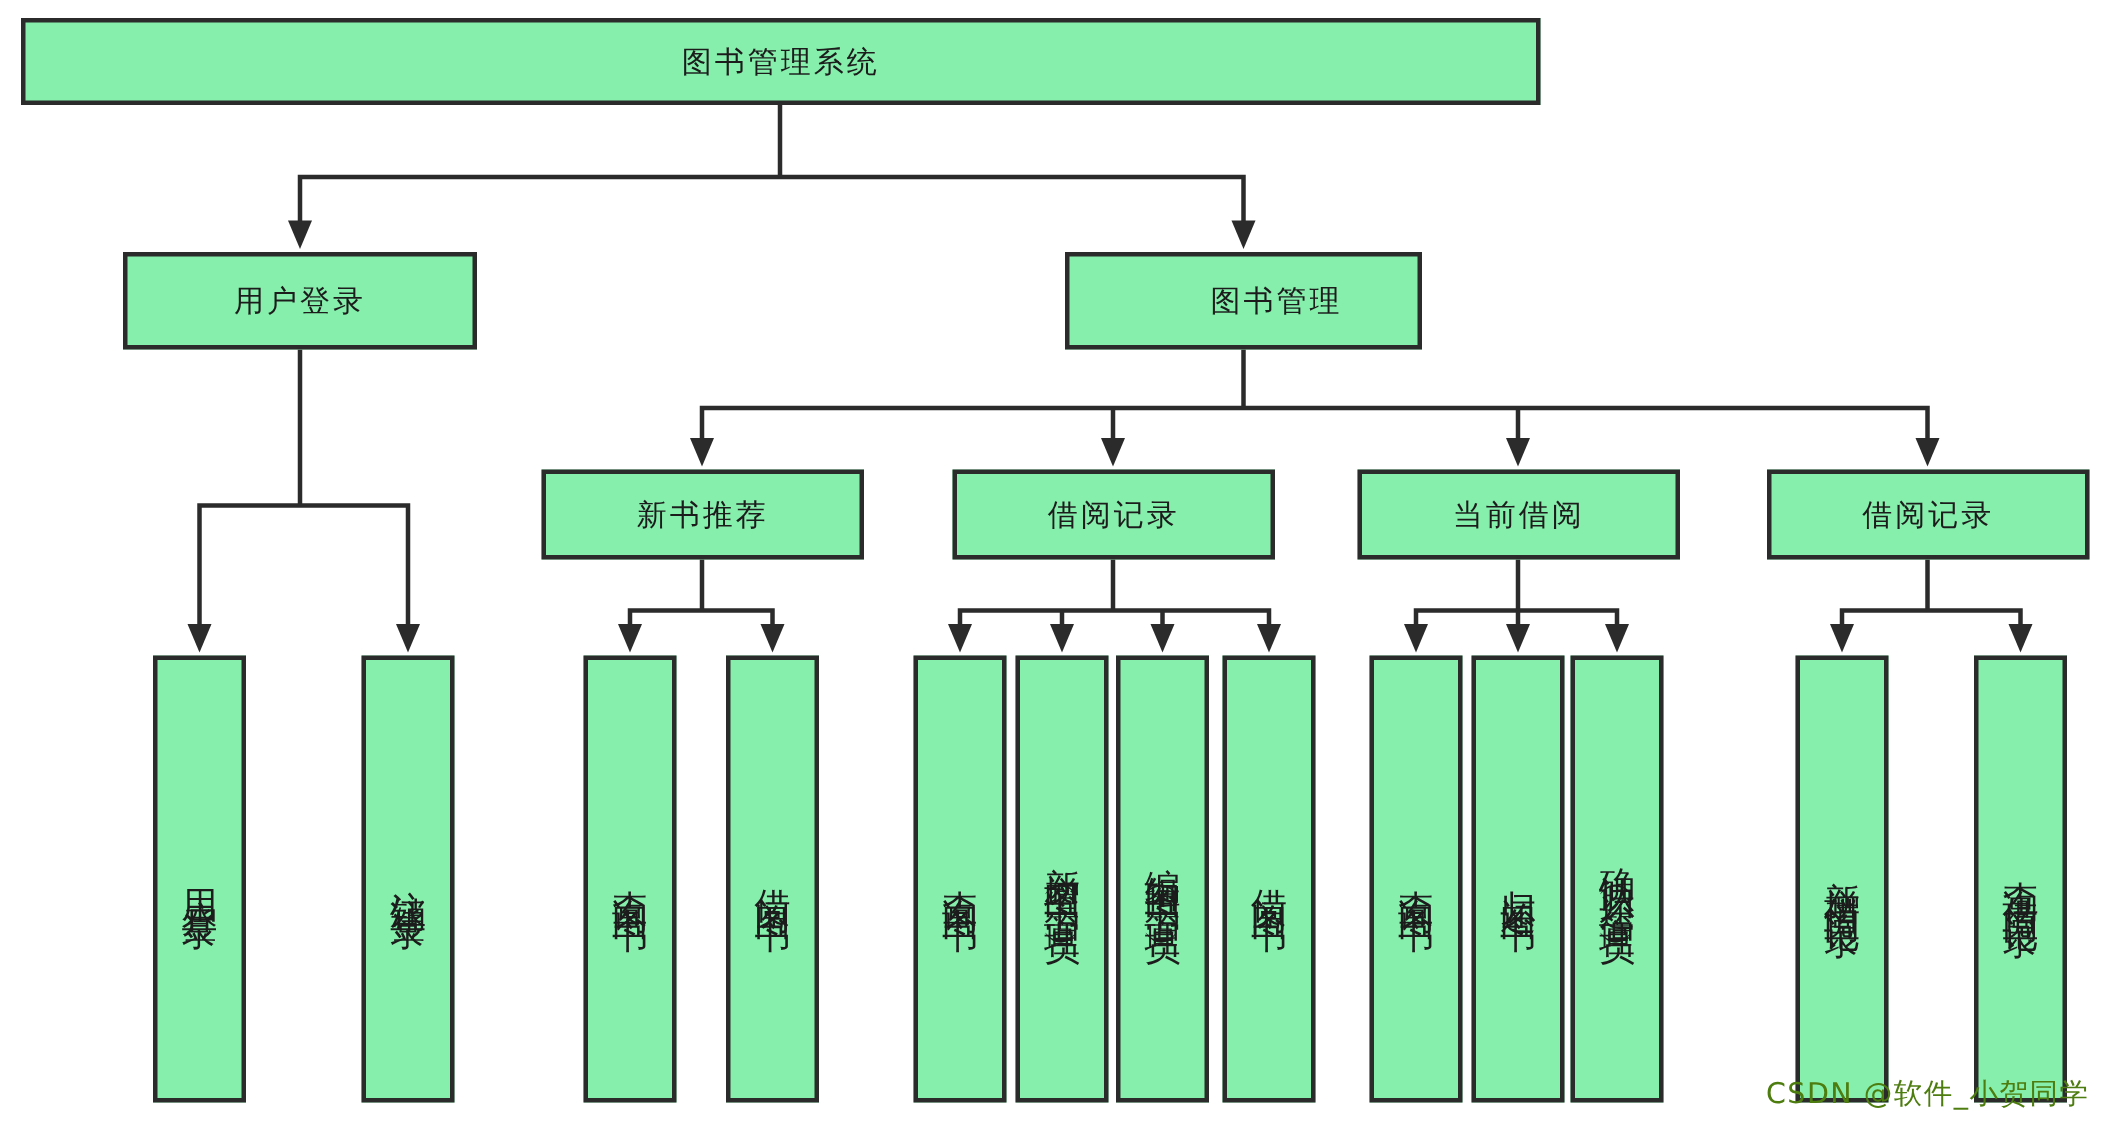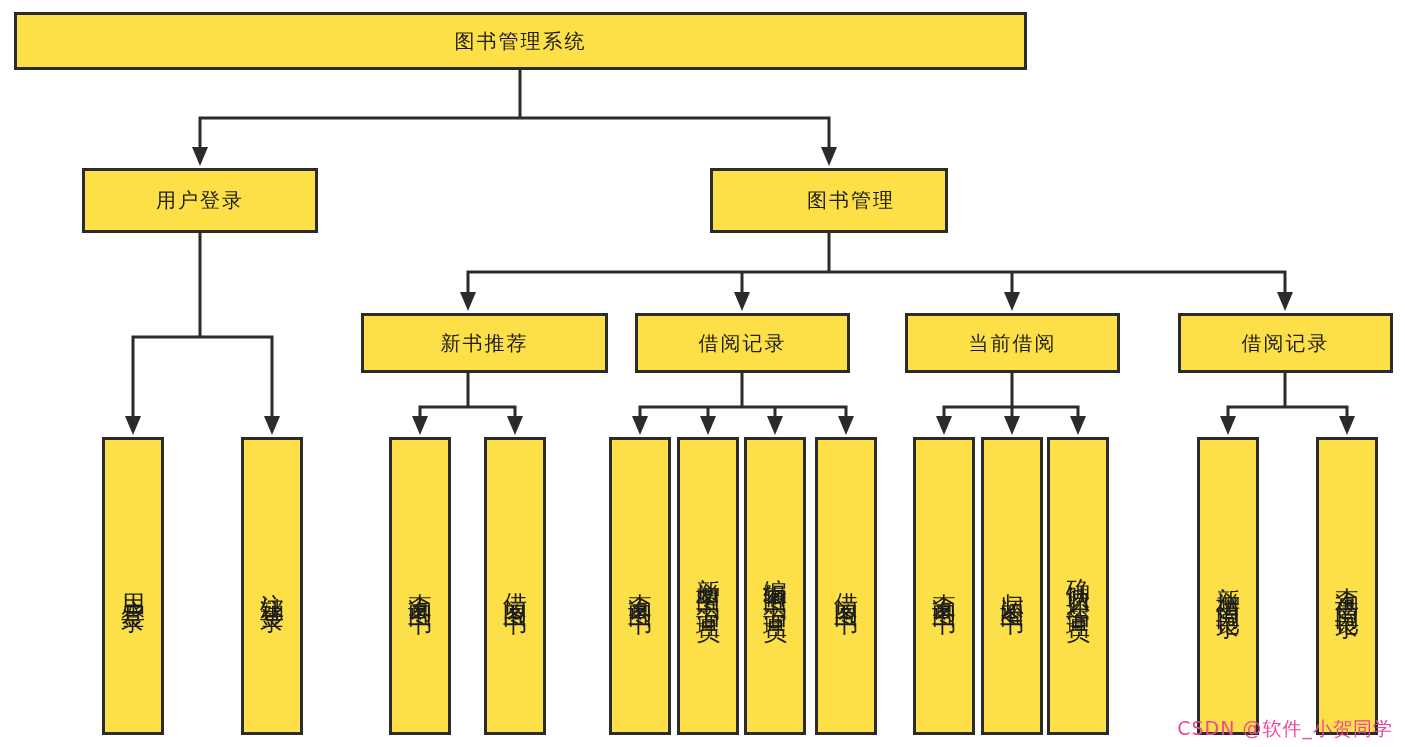--- a/index.html
+++ b/index.html
@@ -18,21 +18,21 @@
     background: #ffffff;
   }
   #connectors {
     position: absolute;
     left: 0; top: 0;
     width: 1405px; height: 747px;
   }
   .node {
     position: absolute;
     box-sizing: border-box;
-    background: #fde047;
+    background: #86efac;
     border: 3px solid #2b2b2b;
     color: #1c1c1c;
     display: flex;
     align-items: center;
     justify-content: center;
     text-align: center;
     z-index: 2;
   }
   .node.horizontal .label {
     font-size: 20px;
@@ -45,21 +45,21 @@
     font-size: 24px;
     letter-spacing: 6px;
     line-height: 1;
     white-space: nowrap;
   }
   .watermark {
     position: absolute;
     right: 12px;
     bottom: 5px;
     font-size: 19px;
-    color: #ec4899;
+    color: #4d7c0f;
     letter-spacing: 1px;
     z-index: 3;
     white-space: nowrap;
     text-align: center;
   }
 </style>
 </head>
 <body>
 
 <div id="stage">
@@ -109,21 +109,21 @@
     <span class="label">图书管理系统</span>
   </div>
 
   <div class="node horizontal" style="left:82px; top:168px; width:236px; height:65px;">
     <span class="label">用户登录</span>
   </div>
   <div class="node horizontal" style="left:710px; top:168px; width:238px; height:65px;padding-left:44px;">
     <span class="label">图书管理</span>
   </div>
 
-  <div class="node horizontal" style="left:361px; top:313px; width:247px; height:60px;">
+  <div class="node horizontal" style="left:361px; top:313px; width:215px; height:60px;">
     <span class="label">新书推荐</span>
   </div>
   <div class="node horizontal" style="left:635px; top:313px; width:215px; height:60px;">
     <span class="label">借阅记录</span>
   </div>
   <div class="node horizontal" style="left:905px; top:313px; width:215px; height:60px;">
     <span class="label">当前借阅</span>
   </div>
   <div class="node horizontal" style="left:1178px; top:313px; width:215px; height:60px;justify-content:center;">
     <span class="label">借阅记录</span>

